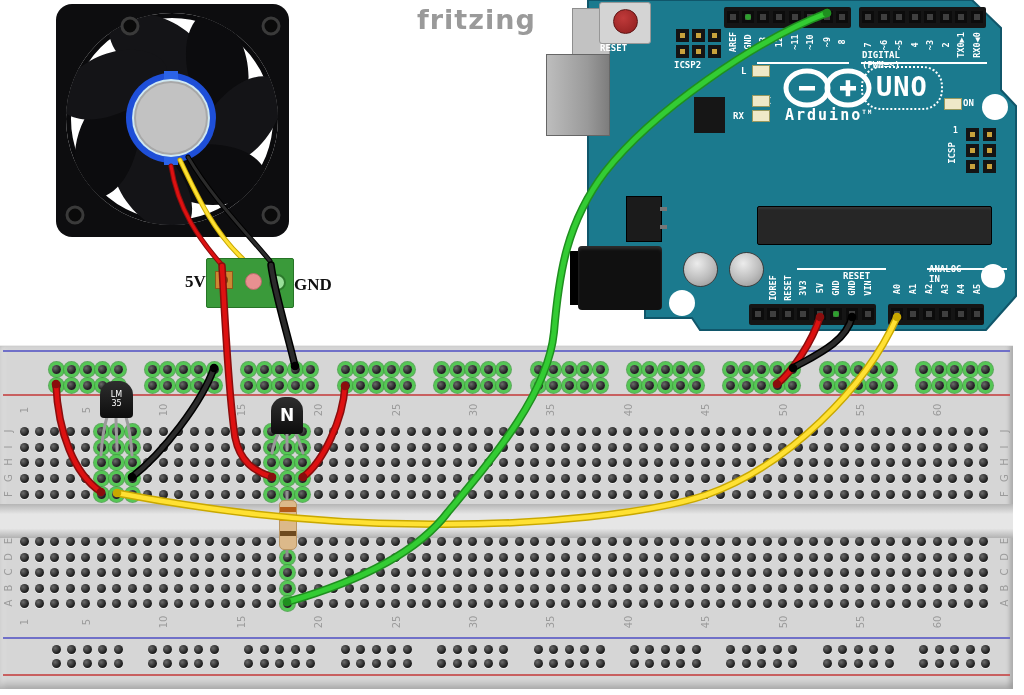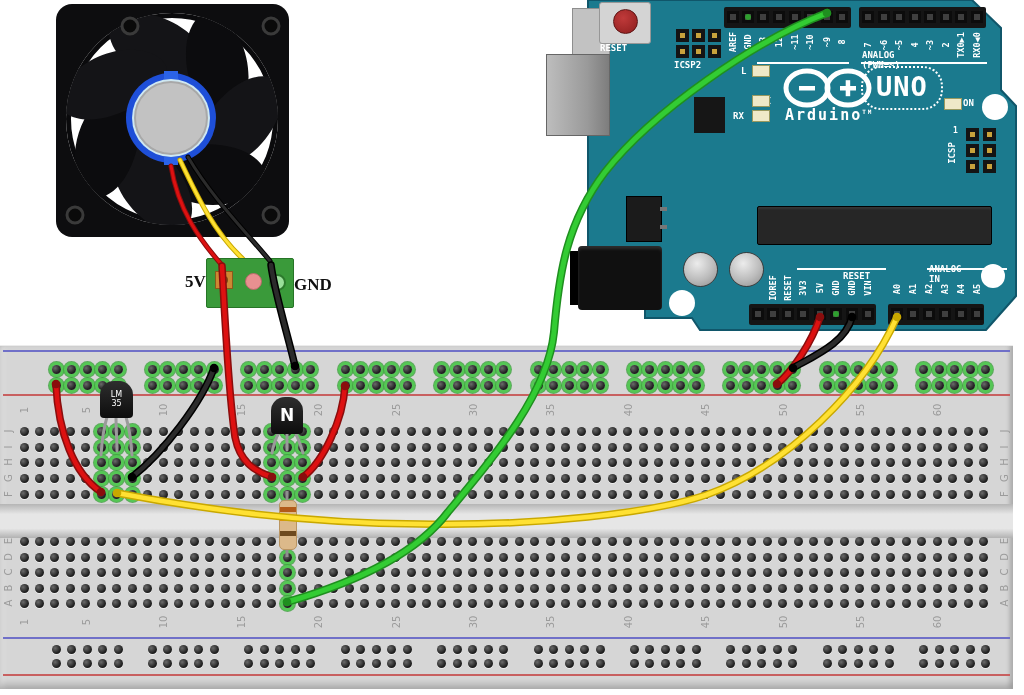--- a/index.html
+++ b/index.html
@@ -40,20 +40,21 @@
   
   #connector{left:206px;top:258px;width:86px;height:48px;background:#3a9a3a;border:1px solid #267426;border-radius:2px;}
   .seriflbl{font-family:"Liberation Serif",serif;font-weight:bold;font-size:17px;color:#101010;}
   svg{display:block;}
 </style>
 </head>
 <body>
 
 <div id="scene">
 
+  <div id="logo" class="abs">fritzing</div>
 
   <div id="breadboard" class="abs">
     <div class="abs railline bluerail" style="left:3px;top:4px;width:1007px;"></div>
     <div class="abs railline redrail" style="left:3px;top:48px;width:1007px;"></div>
     <div id="channel" class="abs"></div>
     <div class="abs railline bluerail" style="left:3px;top:291px;width:1007px;"></div>
     <div class="abs railline redrail" style="left:3px;top:328px;width:1007px;"></div>
     <div id="bb-holes">
         <div class="hole green" style="left: 51.5px; top: 18.5px; position: absolute;"></div>
         <div class="hole green" style="left: 51.5px; top: 34.5px; position: absolute;"></div>
@@ -1024,21 +1025,21 @@
         <div class="icsppin" style="left: 966px; top: 160px; position: absolute;"></div>
         <div class="icsppin" style="left: 983px; top: 160px; position: absolute;"></div>
       </div>
     <div class="abs silk" style="left:953px;top:126px;font-size:8px">1</div>
     <div class="abs silk" style="left:941px;top:148px;font-size:9px;transform:rotate(-90deg);transform-origin:center">ICSP</div>
 
     <div class="abs silkline" style="left:757px;top:62px;width:92px"></div>
     <div class="abs silkline" style="left:861px;top:62px;width:126px"></div>
     <div class="abs silkline" style="left:797px;top:268px;width:89px"></div>
     <div class="abs silkline" style="left:927px;top:268px;width:80px"></div>
-    <div class="abs silk" style="left:862px;top:50px;font-size:9px">ANALOG (PWM=~)</div>
+    <div class="abs silk" style="left:862px;top:50px;font-size:9px">DIGITAL (PWM=~)</div>
     <div class="abs silk" style="left:843px;top:271px;font-size:9px">RESET</div>
     <div class="abs silk" style="left:929px;top:264px;font-size:9px">ANALOG IN</div>
     <div id="headers">
         <div class="hstrip abs" style="left: 724px; top: 7px; width: 127px; height: 21px; position: absolute;"></div>
         <div class="hstrip abs" style="left: 859px; top: 7px; width: 127px; height: 21px; position: absolute;"></div>
         <div class="hstrip abs" style="left: 749px; top: 304px; width: 127px; height: 21px; position: absolute;"></div>
         <div class="hstrip abs" style="left: 888px; top: 304px; width: 96px; height: 21px; position: absolute;"></div>
         <div class="pinhole" style="left: 727px; top: 11px; position: absolute;"></div>
         <div class="silk pinlbl" style="left: 733px; top: 42px; position: absolute;">AREF</div>
         <div class="pinhole" style="left: 742px; top: 11px; position: absolute;"></div>

